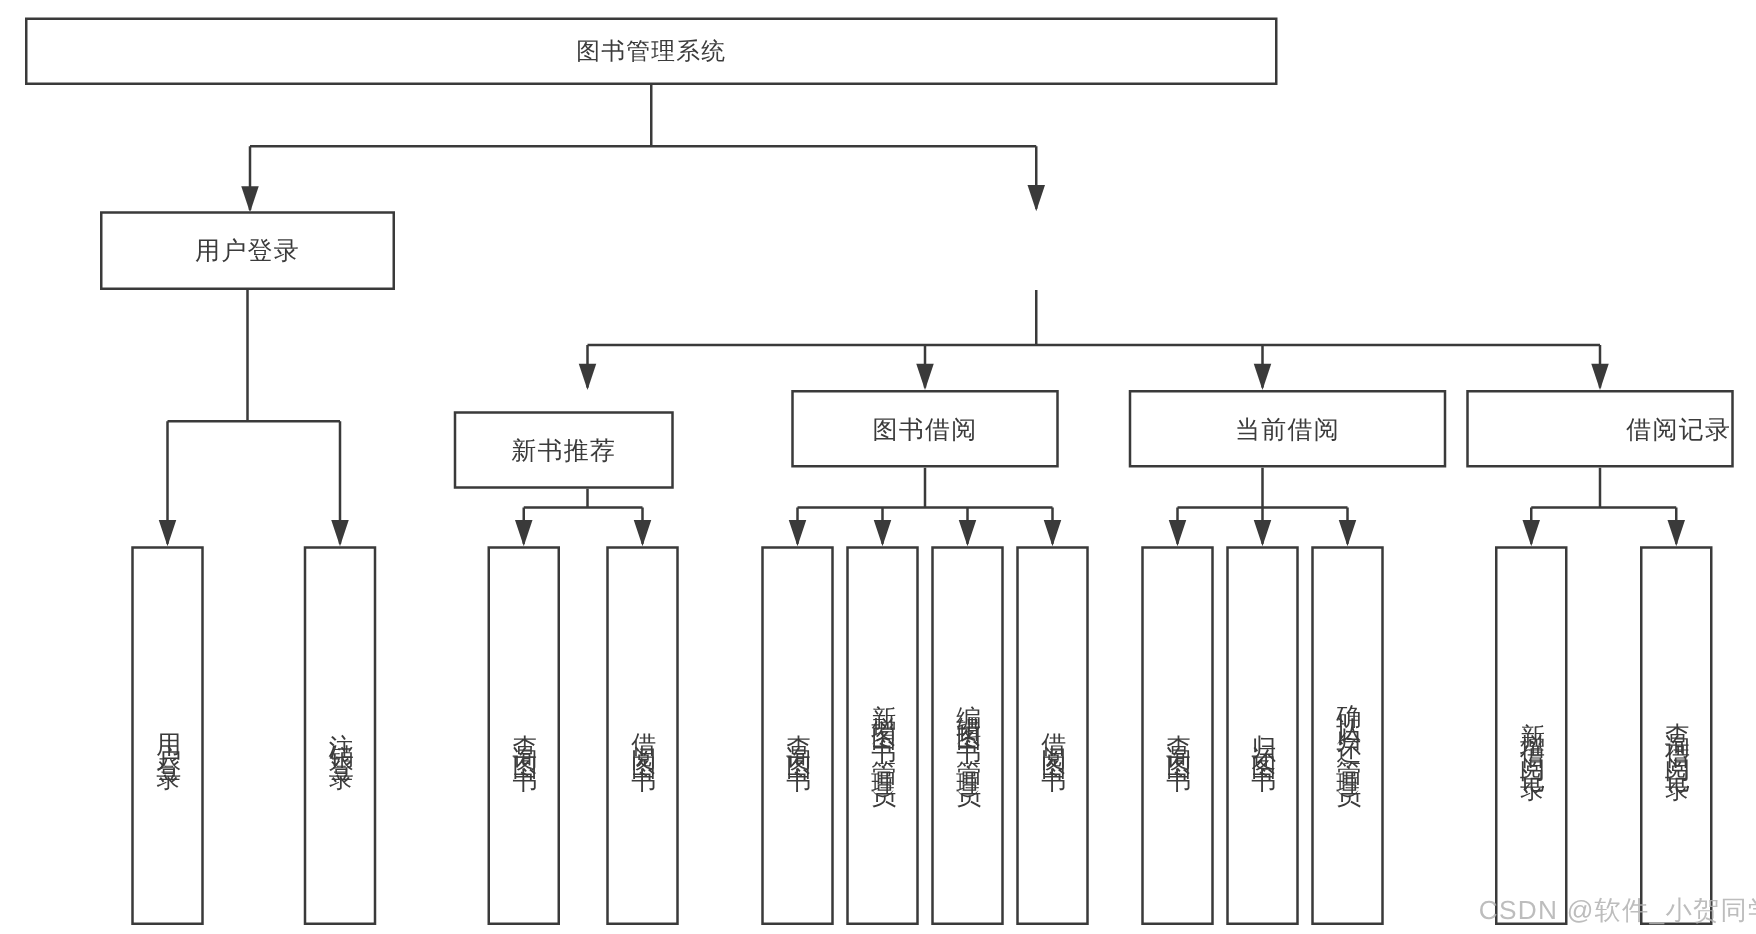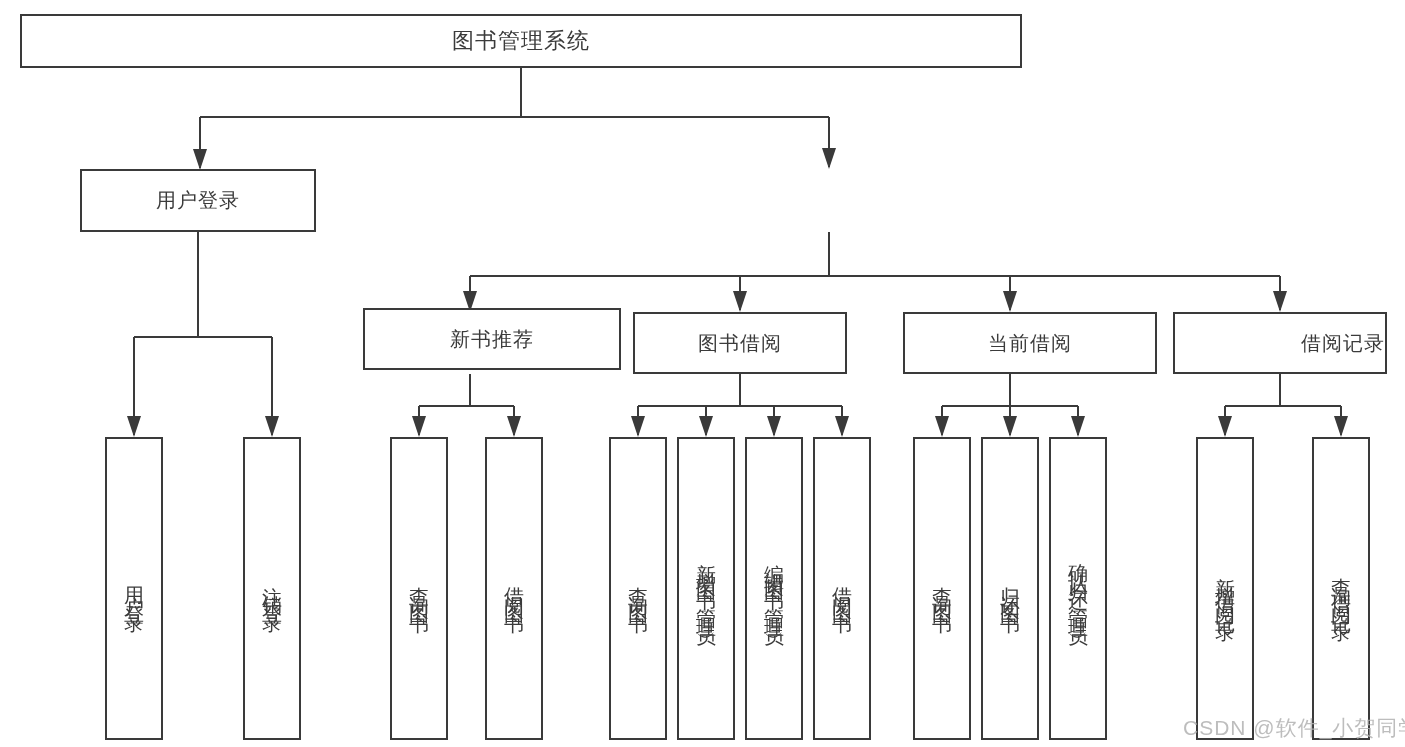--- a/index.html
+++ b/index.html
@@ -31,21 +31,21 @@
     align-items: center;
     justify-content: center;
     color: #3b3b3b;
     z-index: 2;
   }
   .node.h-label { 
     font-size: 20px;
     letter-spacing: 1px;
   }
   .node.root-box {
-    font-size: 22px;
+    font-size: 19px;
     letter-spacing: 1px;
     align-items: center;
   }
   .node.leaf {
     font-size: 20px;
   }
   .leaf .v-text {
     writing-mode: vertical-rl;
     text-orientation: mixed;
     letter-spacing: 9px;
@@ -104,21 +104,21 @@
   </svg>
 
   <div class="node root-box" style="left:20px; top:14px; width:1002px; height:54px;">
     <span>图书管理系统</span>
   </div>
 
   <div class="node h-label" style="left:80px; top:169px; width:236px; height:63px;">
     <span>用户登录</span>
   </div>
 
-  <div class="node h-label" style="left:363px; top:308px; width:258px; height:62px;">
+  <div class="node h-label" style="left:363px; top:329px; width:176px; height:62px;">
     <span>新书推荐</span>
   </div>
   <div class="node h-label" style="left:633px; top:312px; width:214px; height:62px;">
     <span>图书借阅</span>
   </div>
   <div class="node h-label" style="left:903px; top:312px; width:254px; height:62px;">
     <span>当前借阅</span>
   </div>
   <div class="node h-label" style="left:1173px; top:312px; width:214px; height:62px;justify-content:flex-end;">
     <span>借阅记录</span>

